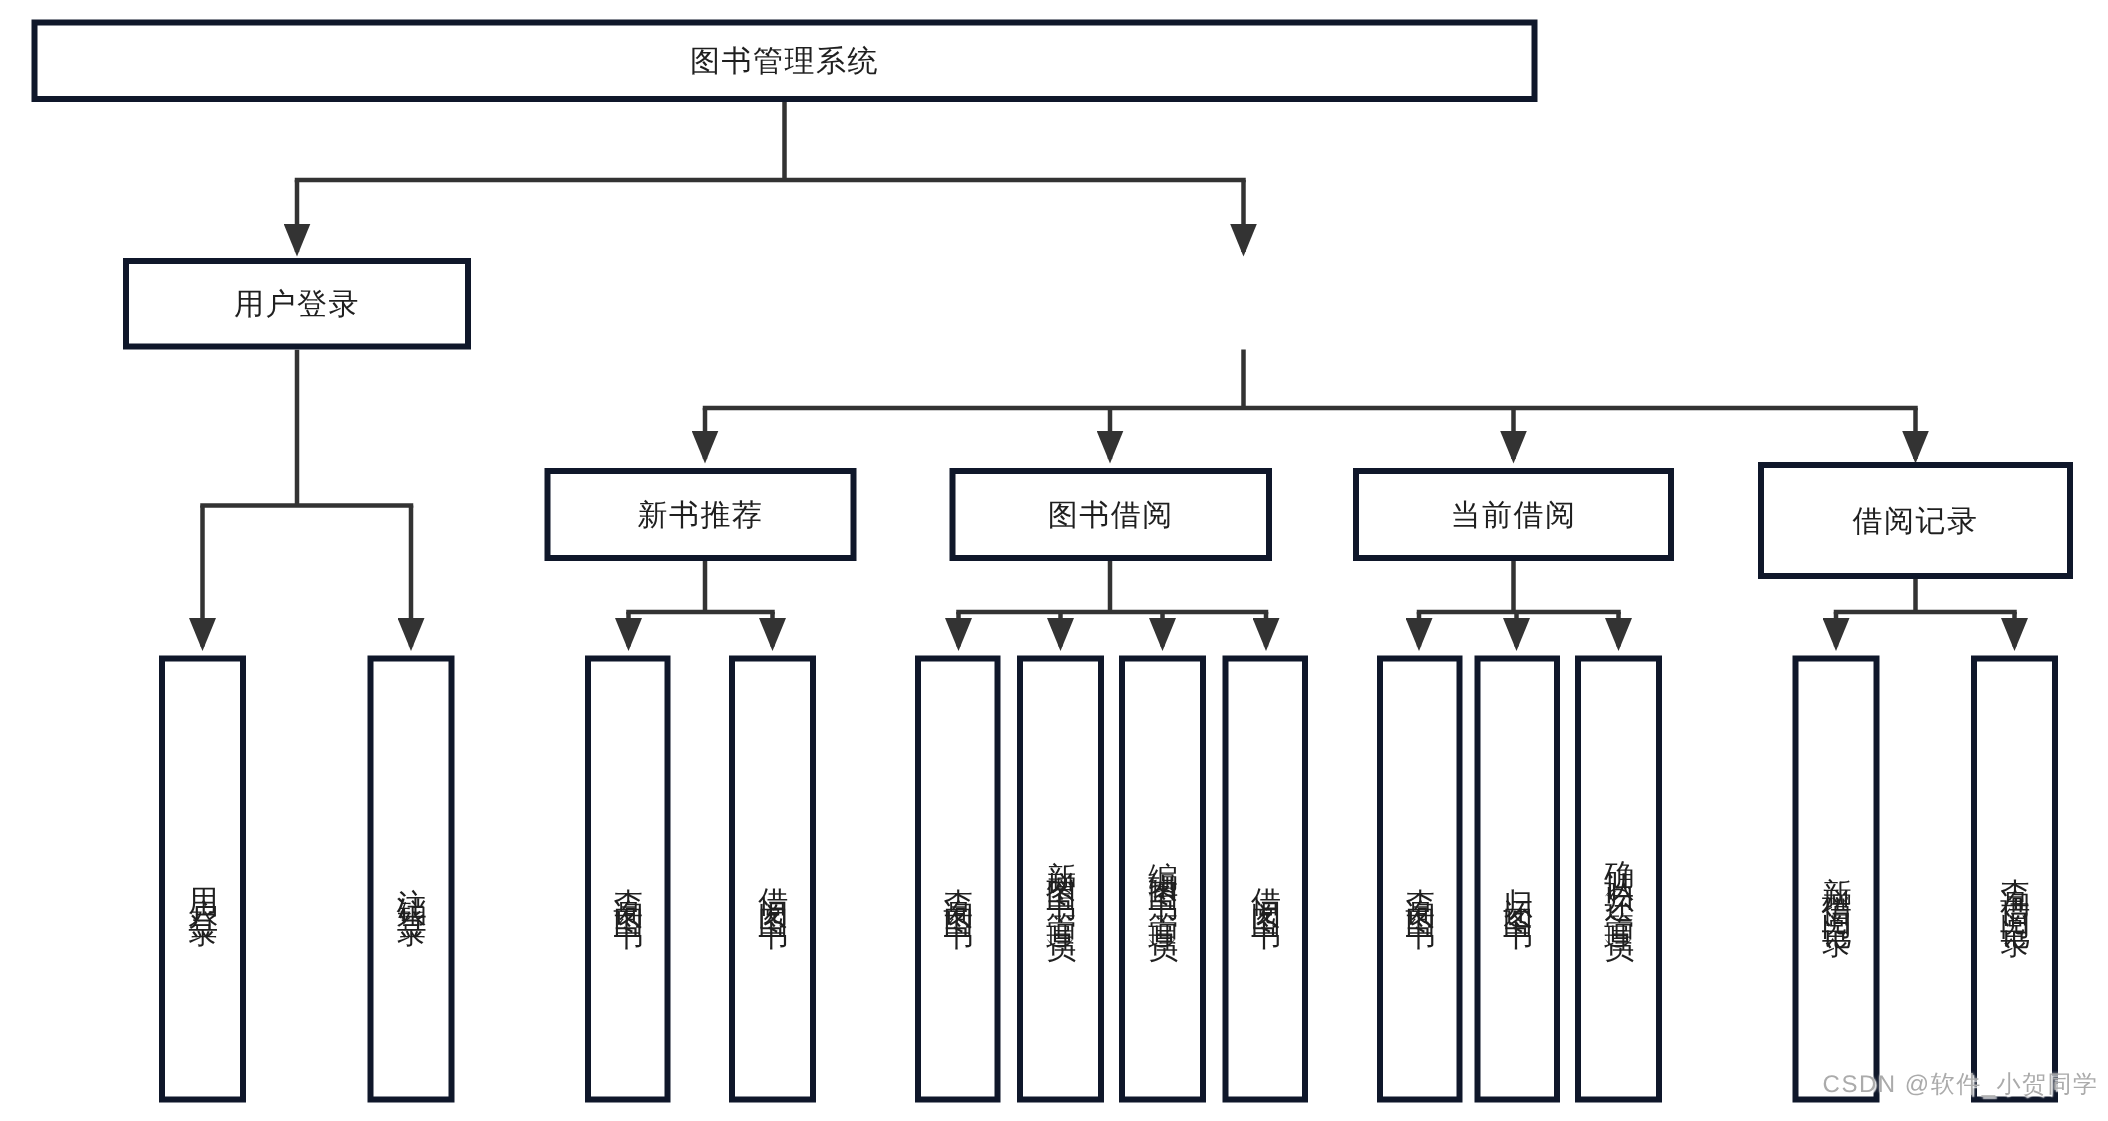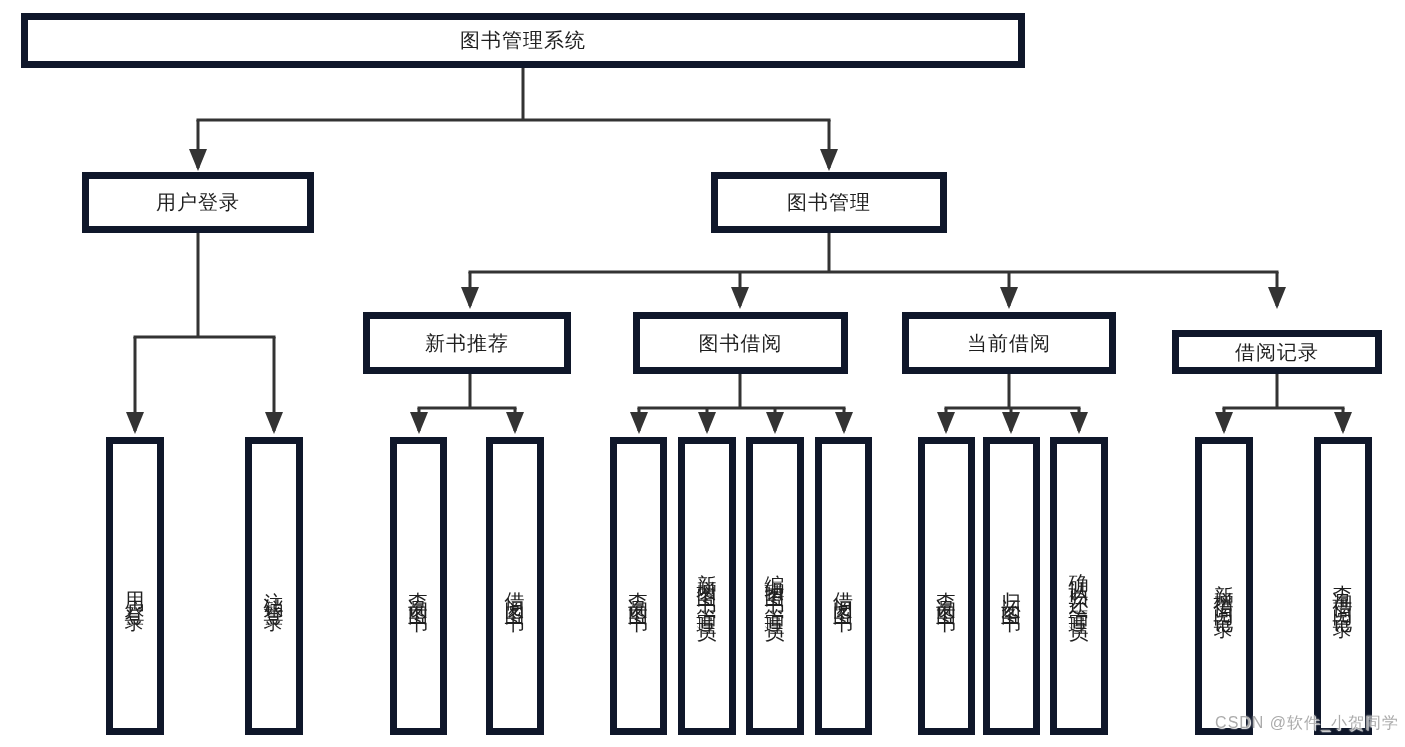--- a/index.html
+++ b/index.html
@@ -3,21 +3,21 @@
 <meta charset="utf-8">
 <style>
   html,body { margin:0; padding:0; background:#ffffff; }
   #stage {
     position:relative; width:1405px; height:747px; background:#ffffff;
     font-family:"Liberation Sans","DejaVu Sans",sans-serif; overflow:hidden;
   }
   .wires { position:absolute; left:0; top:0; z-index:1; }
   .box {
     position:absolute; z-index:2; box-sizing:border-box;
-    background:#ffffff; border:7px solid #0f172a;
+    background:#ffffff; border:4px solid #0f172a;
     display:flex; align-items:center; justify-content:center;
     font-size:20px; color:#1f1f1f; letter-spacing:1px;
   }
   .box.v span {
     writing-mode:vertical-rl; text-orientation:mixed;
     letter-spacing:7px; line-height:1; margin-bottom:-7px;
   }
   #watermark {
     position:absolute; z-index:3; right:6px; top:713px;
     font-size:16px; color:#ababab; letter-spacing:1px; white-space:nowrap;
@@ -72,34 +72,31 @@
     </g>
   </svg>
 
   <div class="box" style="left:21px;top:13px;width:1004px;height:55px">
     <span>图书管理系统</span>
   </div>
 
   <div class="box" style="left:82px;top:172px;width:232px;height:61px">
     <span>用户登录</span>
   </div>
-  <div class="box" style="left:711px;top:172px;width:236px;height:61px">
-    <span>图书管理</span>
-  </div>
 
   <div class="box" style="left:363px;top:312px;width:208px;height:62px">
     <span>新书推荐</span>
   </div>
   <div class="box" style="left:633px;top:312px;width:215px;height:62px">
     <span>图书借阅</span>
   </div>
   <div class="box" style="left:902px;top:312px;width:214px;height:62px">
     <span>当前借阅</span>
   </div>
-  <div class="box" style="left:1172px;top:330px;width:210px;height:44px">
+  <div class="box" style="left:1172px;top:308px;width:210px;height:78px">
     <span>借阅记录</span>
   </div>
 
   <div class="box v" style="left:106px;top:437px;width:58px;height:298px">
     <span>用户登录</span>
   </div>
   <div class="box v" style="left:245px;top:437px;width:58px;height:298px">
     <span>注销登录</span>
   </div>
 

